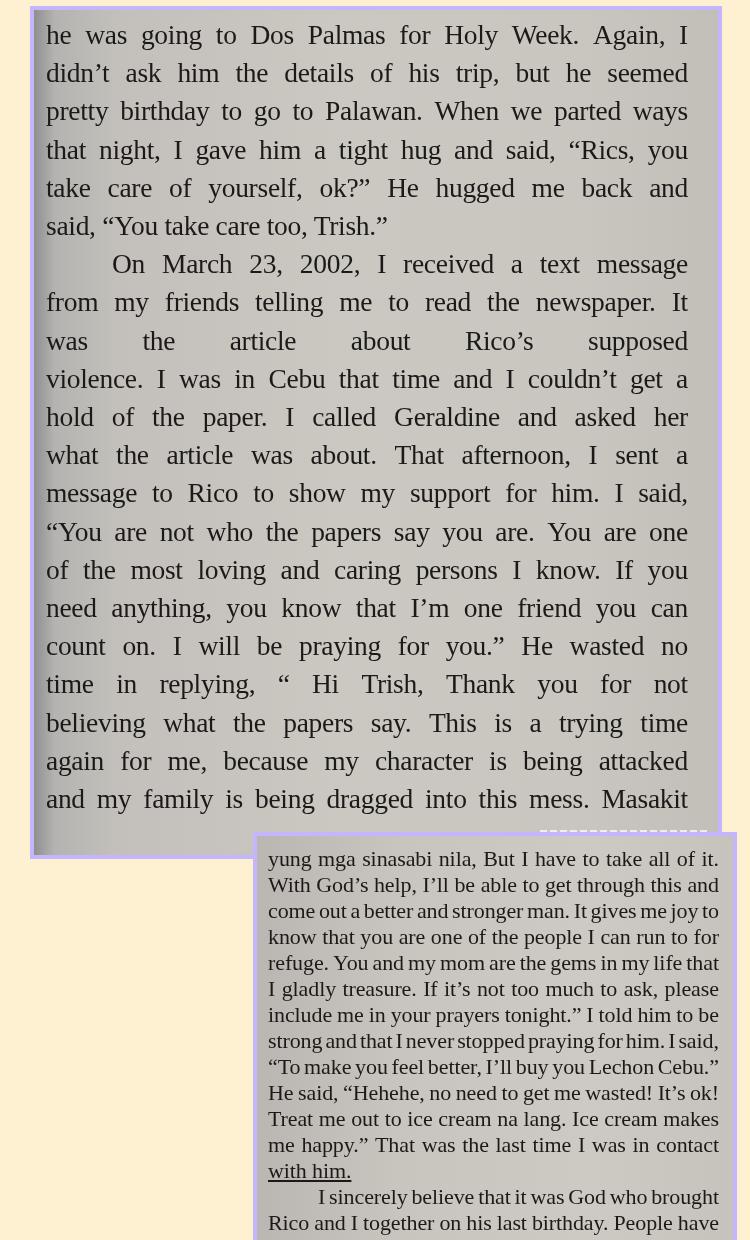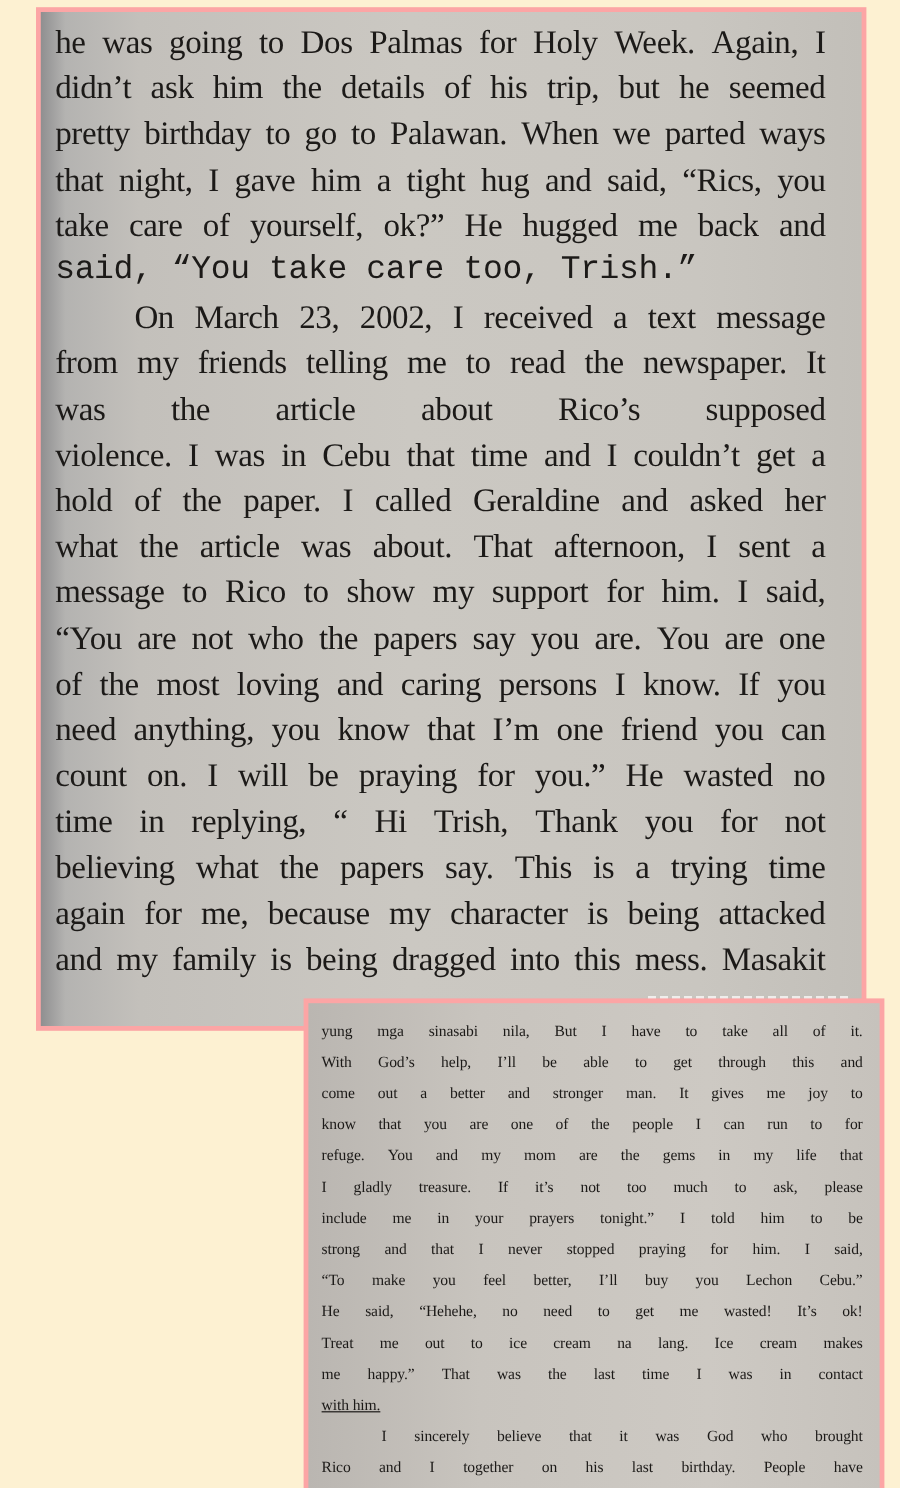--- a/index.html
+++ b/index.html
@@ -9,21 +9,21 @@
   body {
     width: 750px;
     height: 1240px;
     background: #fdf1d2;
     position: relative;
     overflow: hidden;
     font-family: "Liberation Serif", "DejaVu Serif", serif;
   }
   .photo {
     position: absolute;
-    background: #fca5a5;
+    background: #c4b5fd;
     box-sizing: border-box;
   }
   .photo .paper {
     position: absolute;
     left: 4px; top: 4px; right: 4px; bottom: 4px;
     color: #1c1a18;
     overflow: hidden;
   }
   
   #photo-top {
@@ -35,35 +35,35 @@
     box-sizing: border-box;
   }
   #photo-top .line {
     font-size: 27.5px;
     line-height: 38.2px;
     white-space: nowrap;
     letter-spacing: -0.3px;
     display: flex;
     justify-content: space-between;
   }
-  #photo-top .line.last { justify-content: flex-start; font-family: Liberation Mono, monospace; }
+  #photo-top .line.last { justify-content: flex-start; }
   #photo-top .line.indent { padding-left: 66px; }
   
   #photo-bottom {
     left: 253px; top: 832px; width: 484px; height: 420px;
     z-index: 2;
   }
   #photo-bottom .paper {
     background: linear-gradient(90deg, #bab6b1 0%, #c8c4be 30%, #cdc9c3 70%, #c6c2bc 100%);
     padding: 10px 14px 0 11px;
     box-sizing: border-box;
     bottom: 0;
   }
   #photo-bottom .line {
-    font-size: 13px;
+    font-size: 22px;
     line-height: 26px;
     white-space: nowrap;
     letter-spacing: -0.1px;
     display: flex;
     justify-content: space-between;
   }
   #photo-bottom .line.last { justify-content: flex-start; text-decoration: underline; }
   #photo-bottom .line.indent { padding-left: 50px; }
   .line span { display: inline-block; }
   .watermark {

